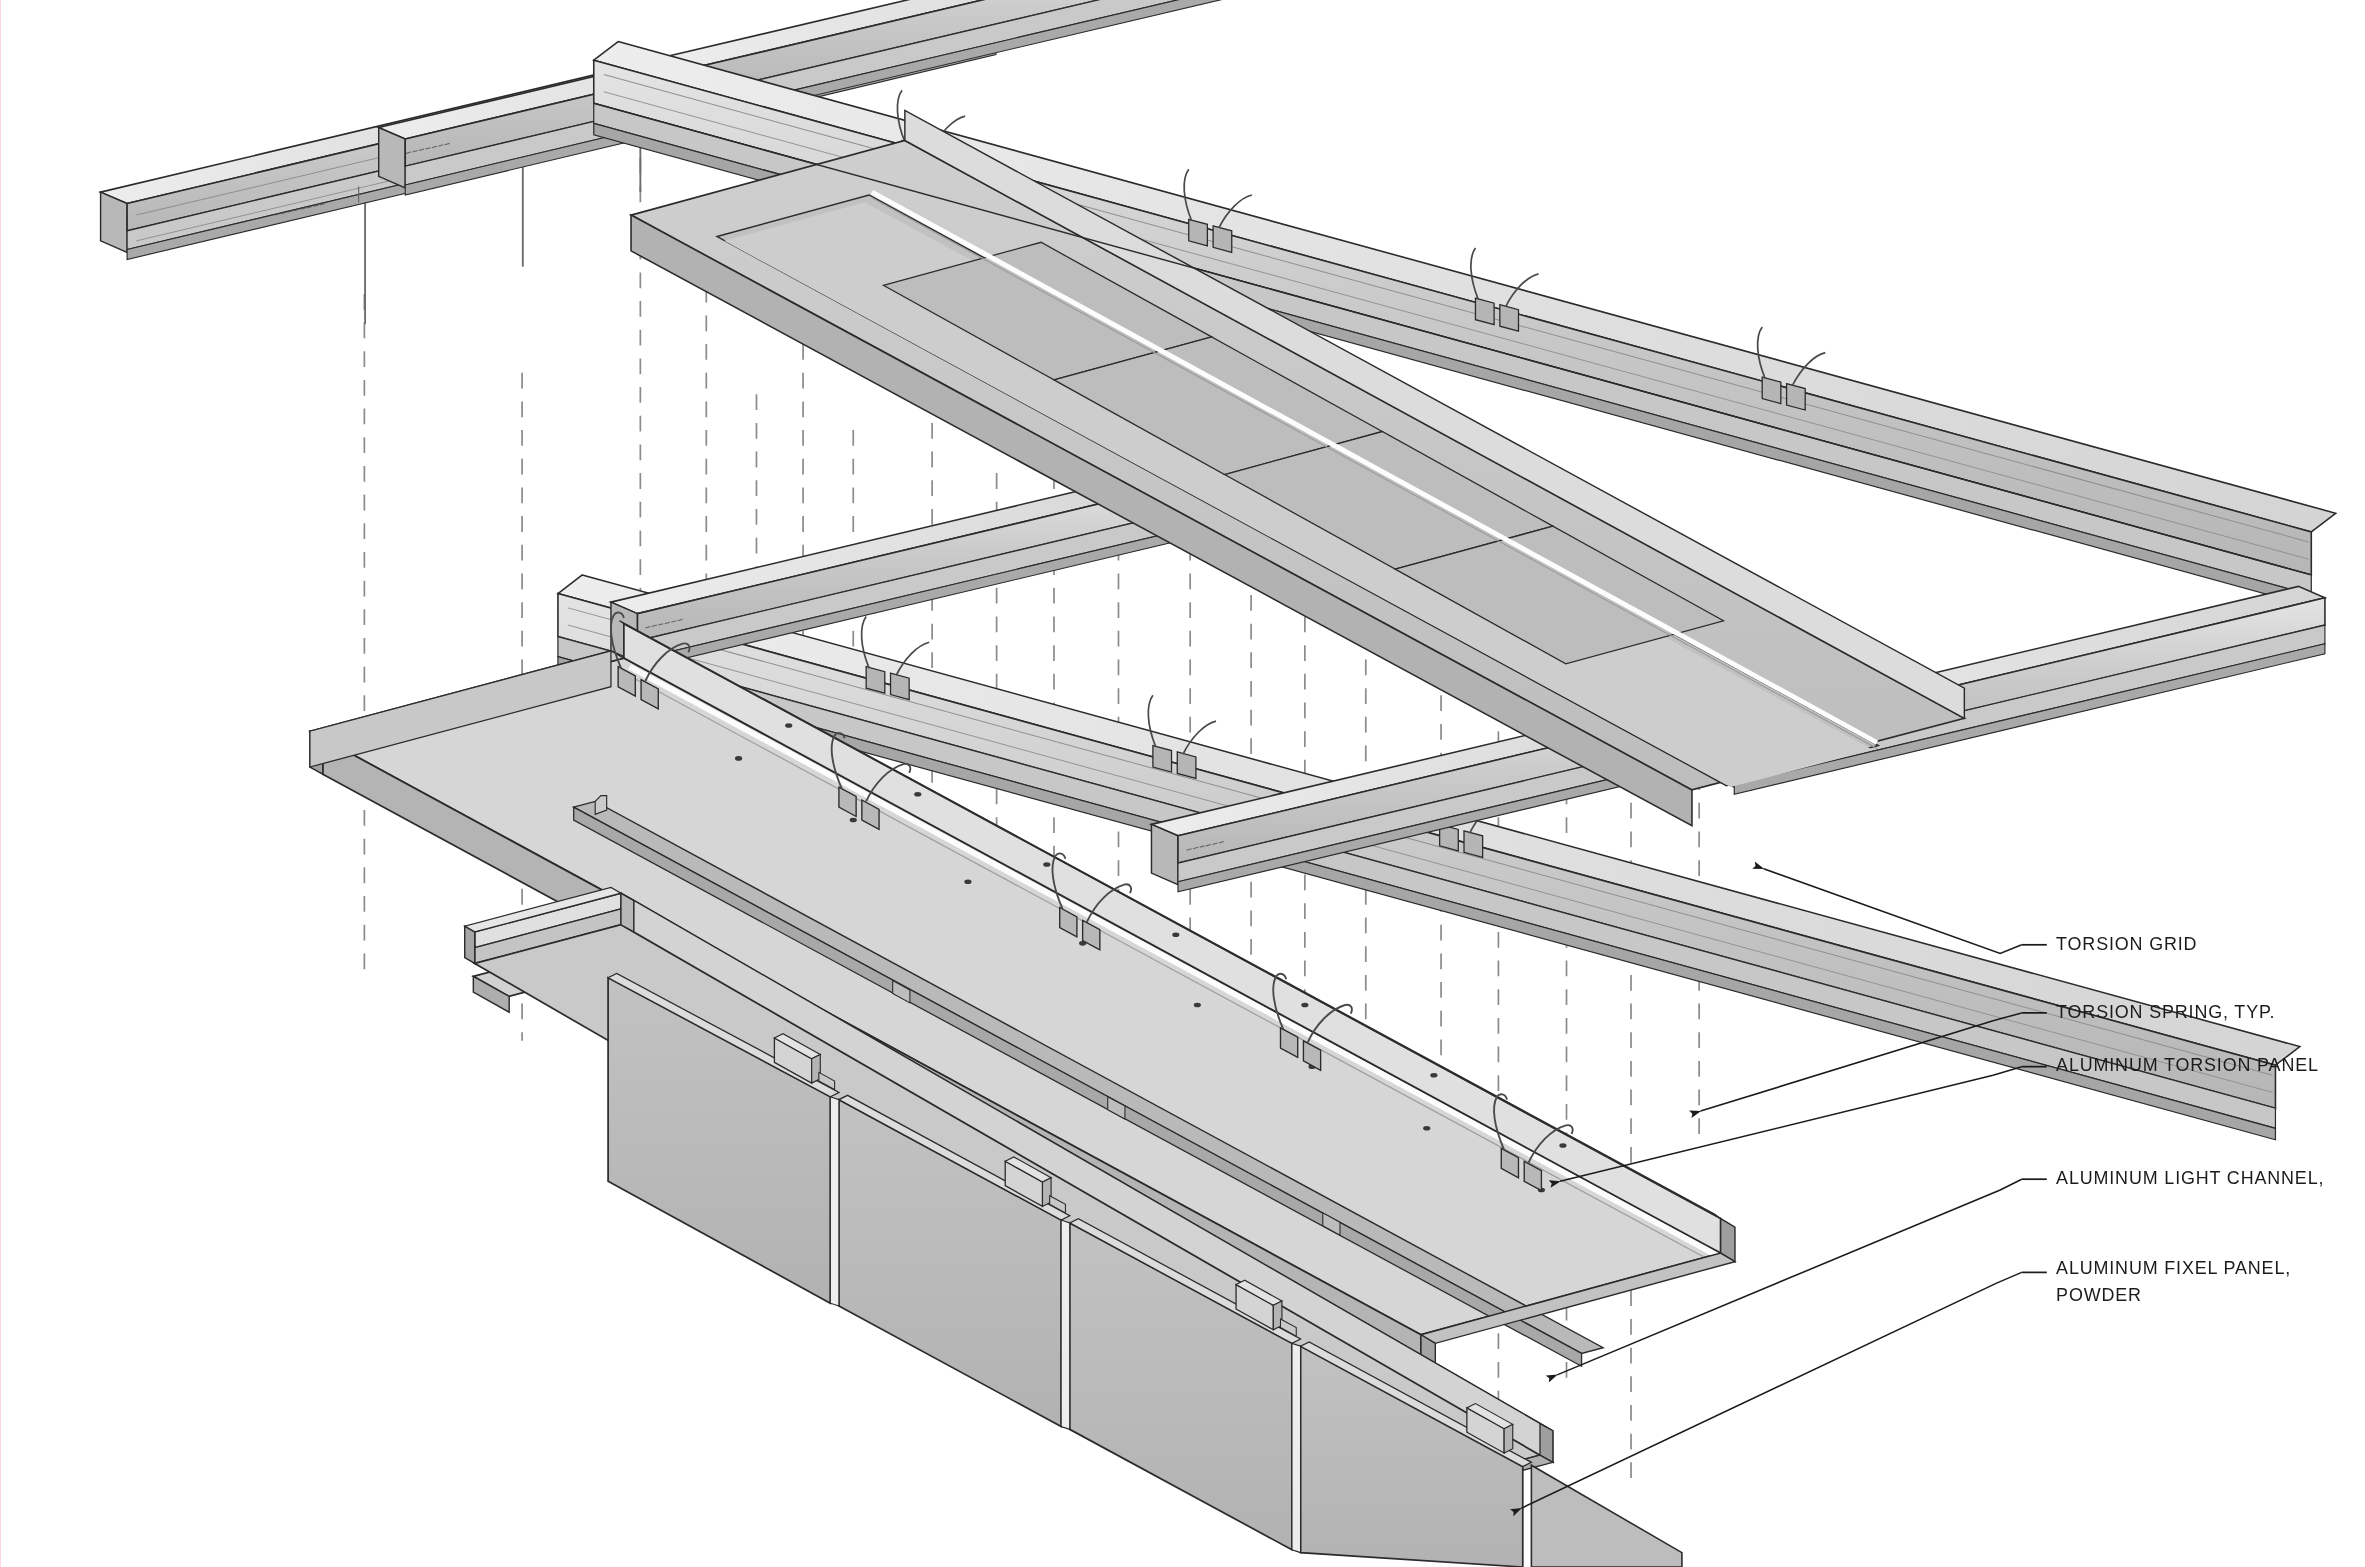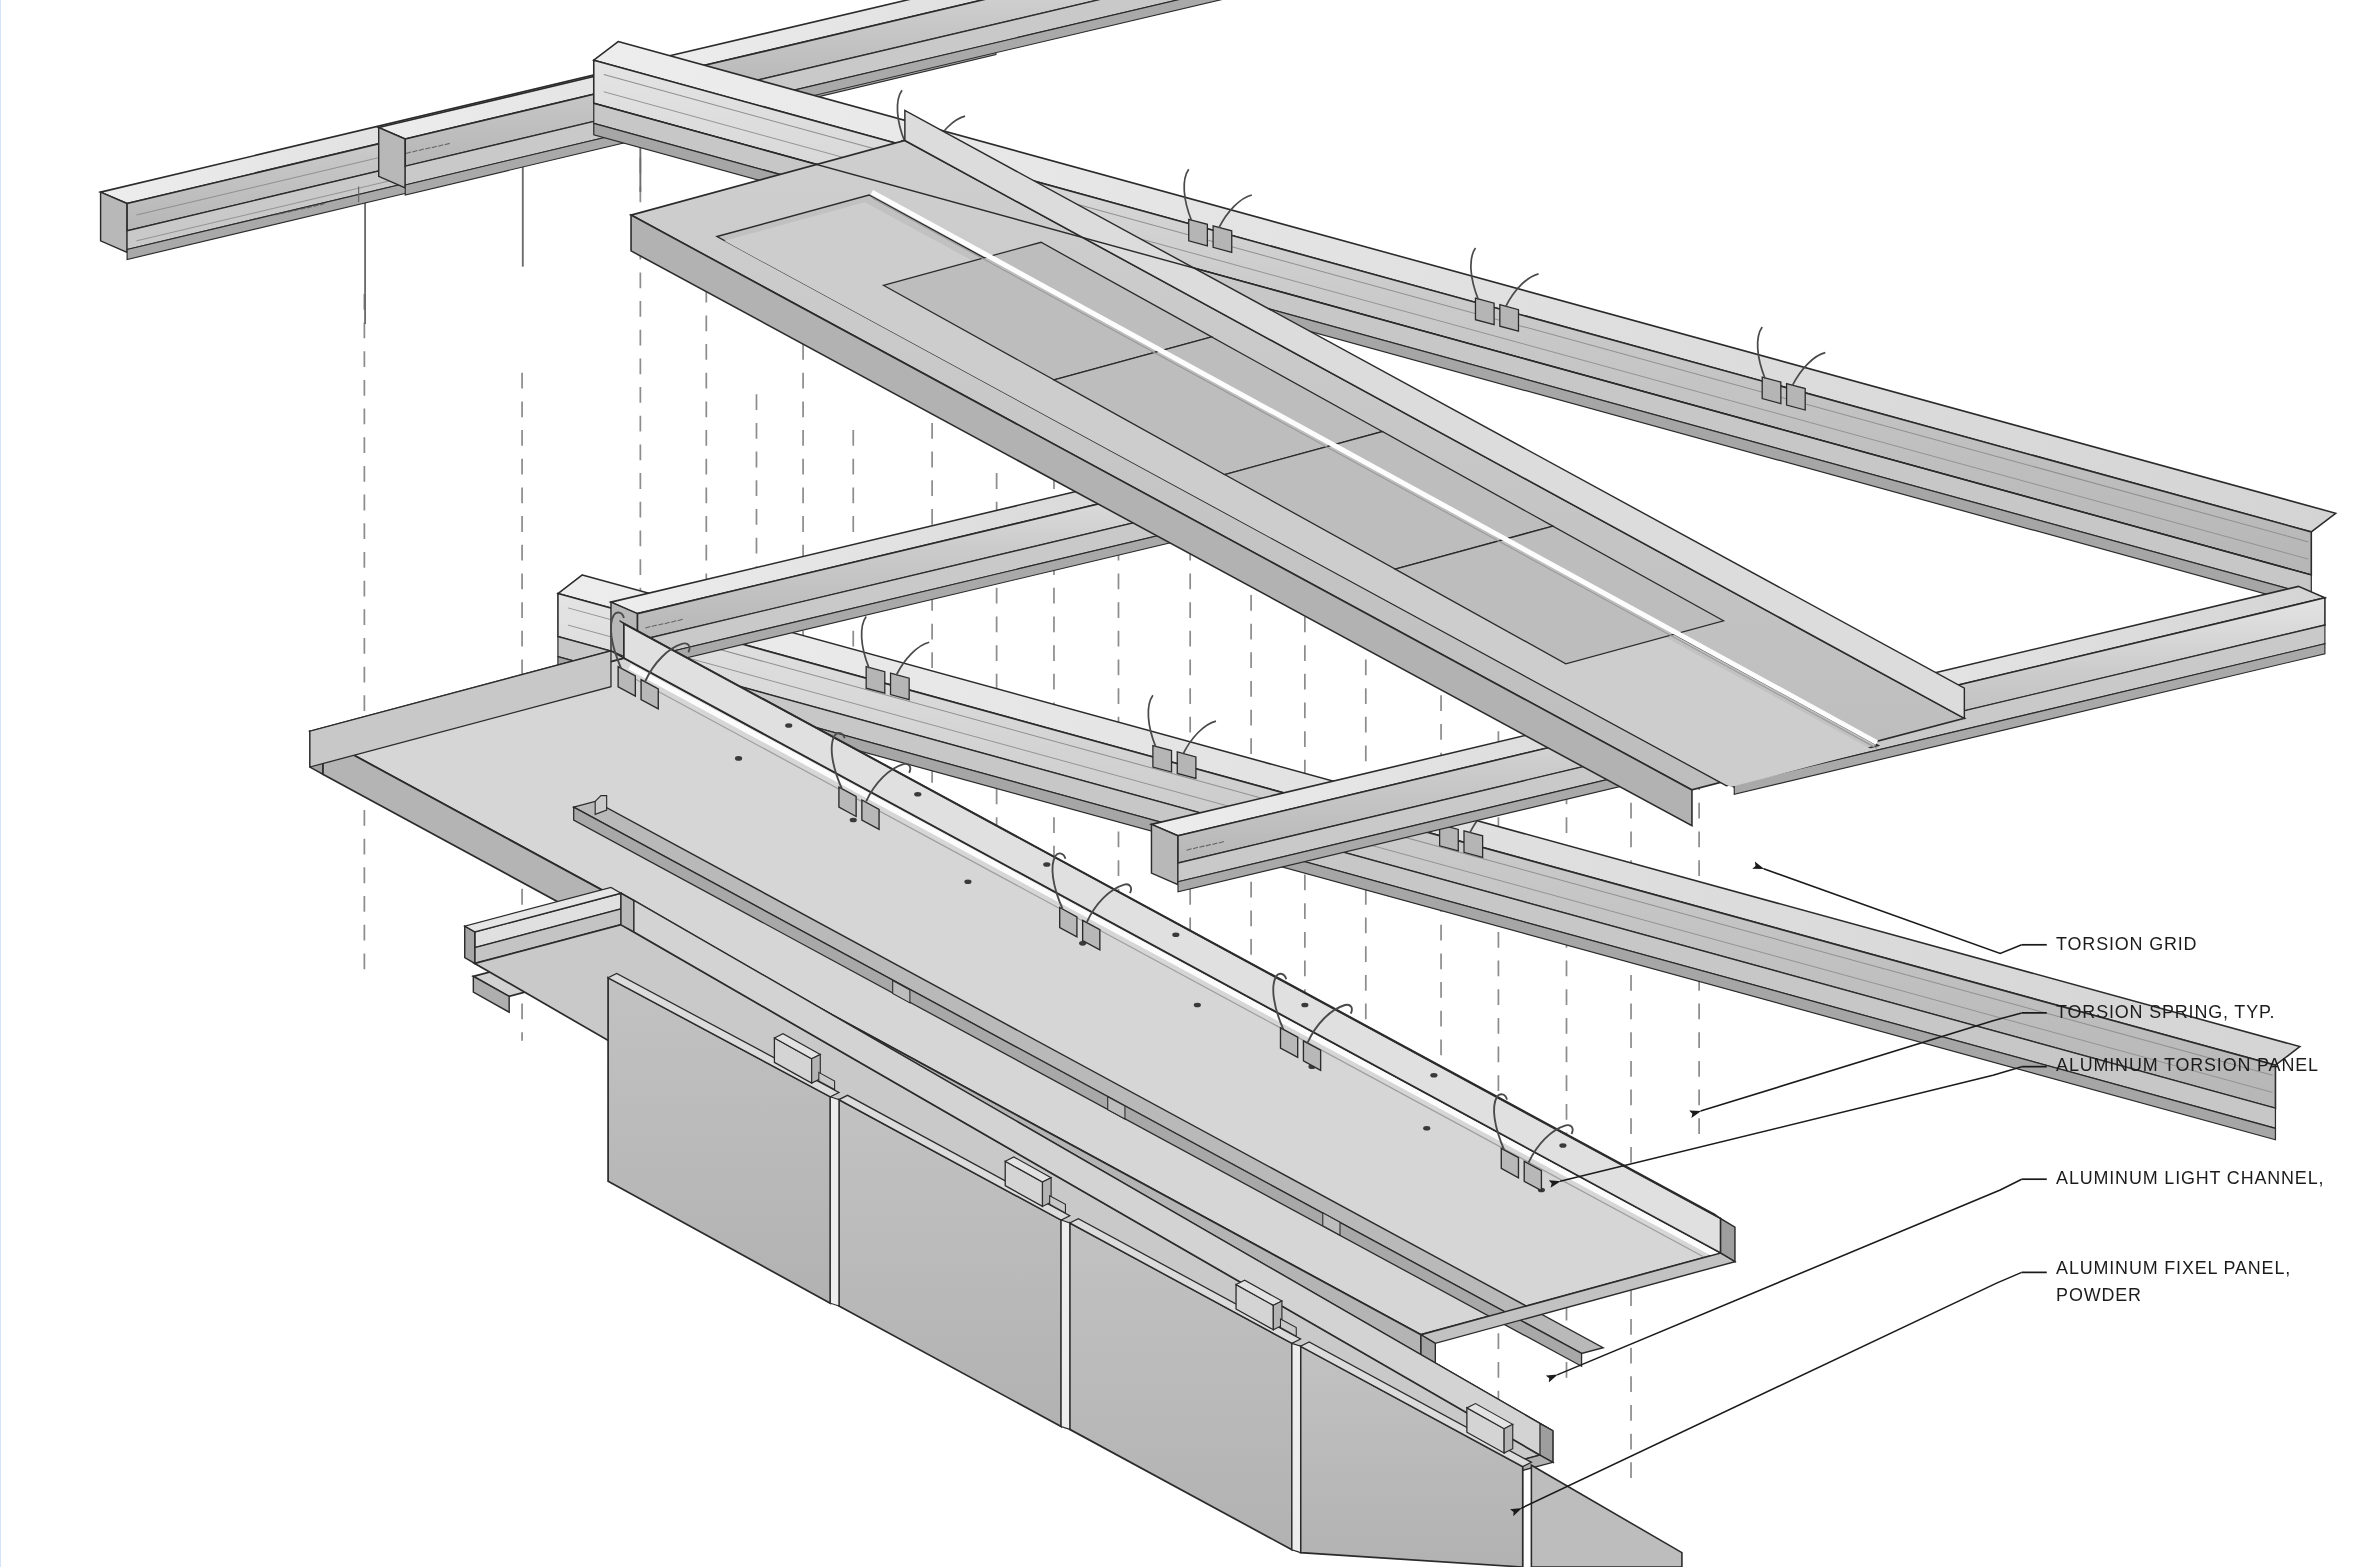--- a/index.html
+++ b/index.html
@@ -1,18 +1,18 @@
 <!DOCTYPE html>
 <html style="font-size:11.5px"><head>
 <meta charset="utf-8">
 <style>
   html,body{margin:0;padding:0;background:#ffffff;}
   body{width:2366px;height:1567px;position:relative;overflow:hidden;
        font-family:"Liberation Sans","DejaVu Sans",sans-serif;}
-  #stage{position:absolute;inset:0;width:2346px;height:1567px;background:#3b82f6;}
+  #stage{position:absolute;inset:0;width:2346px;height:1567px;background:#ec4899;}
   svg{display:block;}
   .lbl{font-family:"Liberation Sans","DejaVu Sans",sans-serif;
        font-size:25px;letter-spacing:1.2px;fill:#1b1b1b;
        dominant-baseline:middle;}
 </style>
 </head>
 <body>
 
 <div id="stage">
 <svg id="art" width="2366" height="1567" viewBox="0 0 3300 2186">

